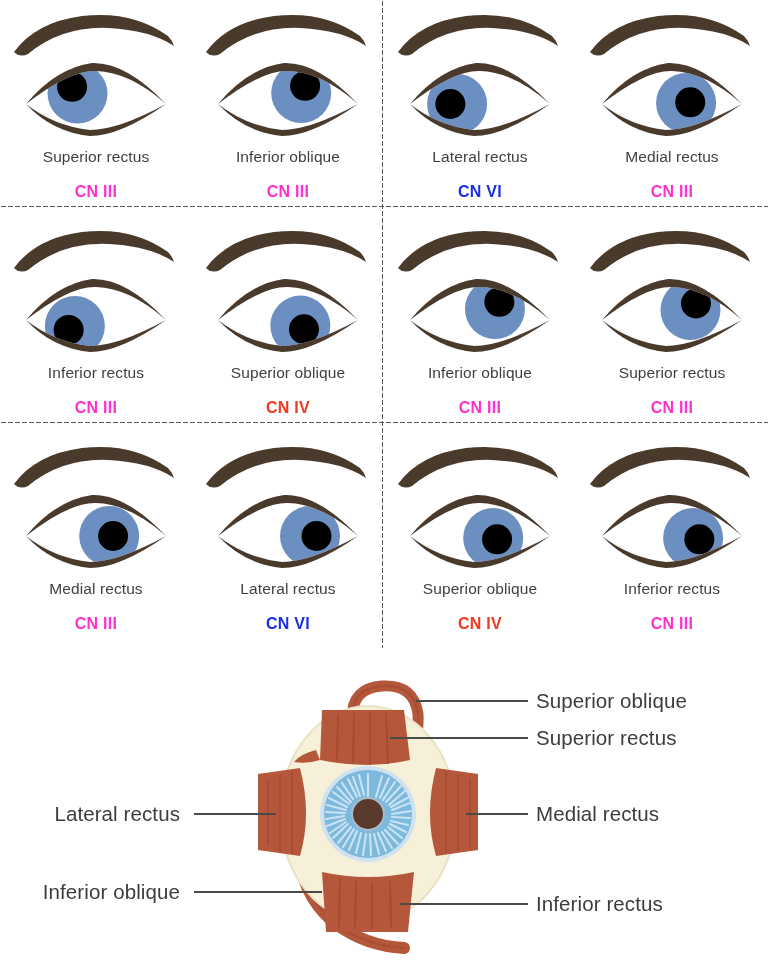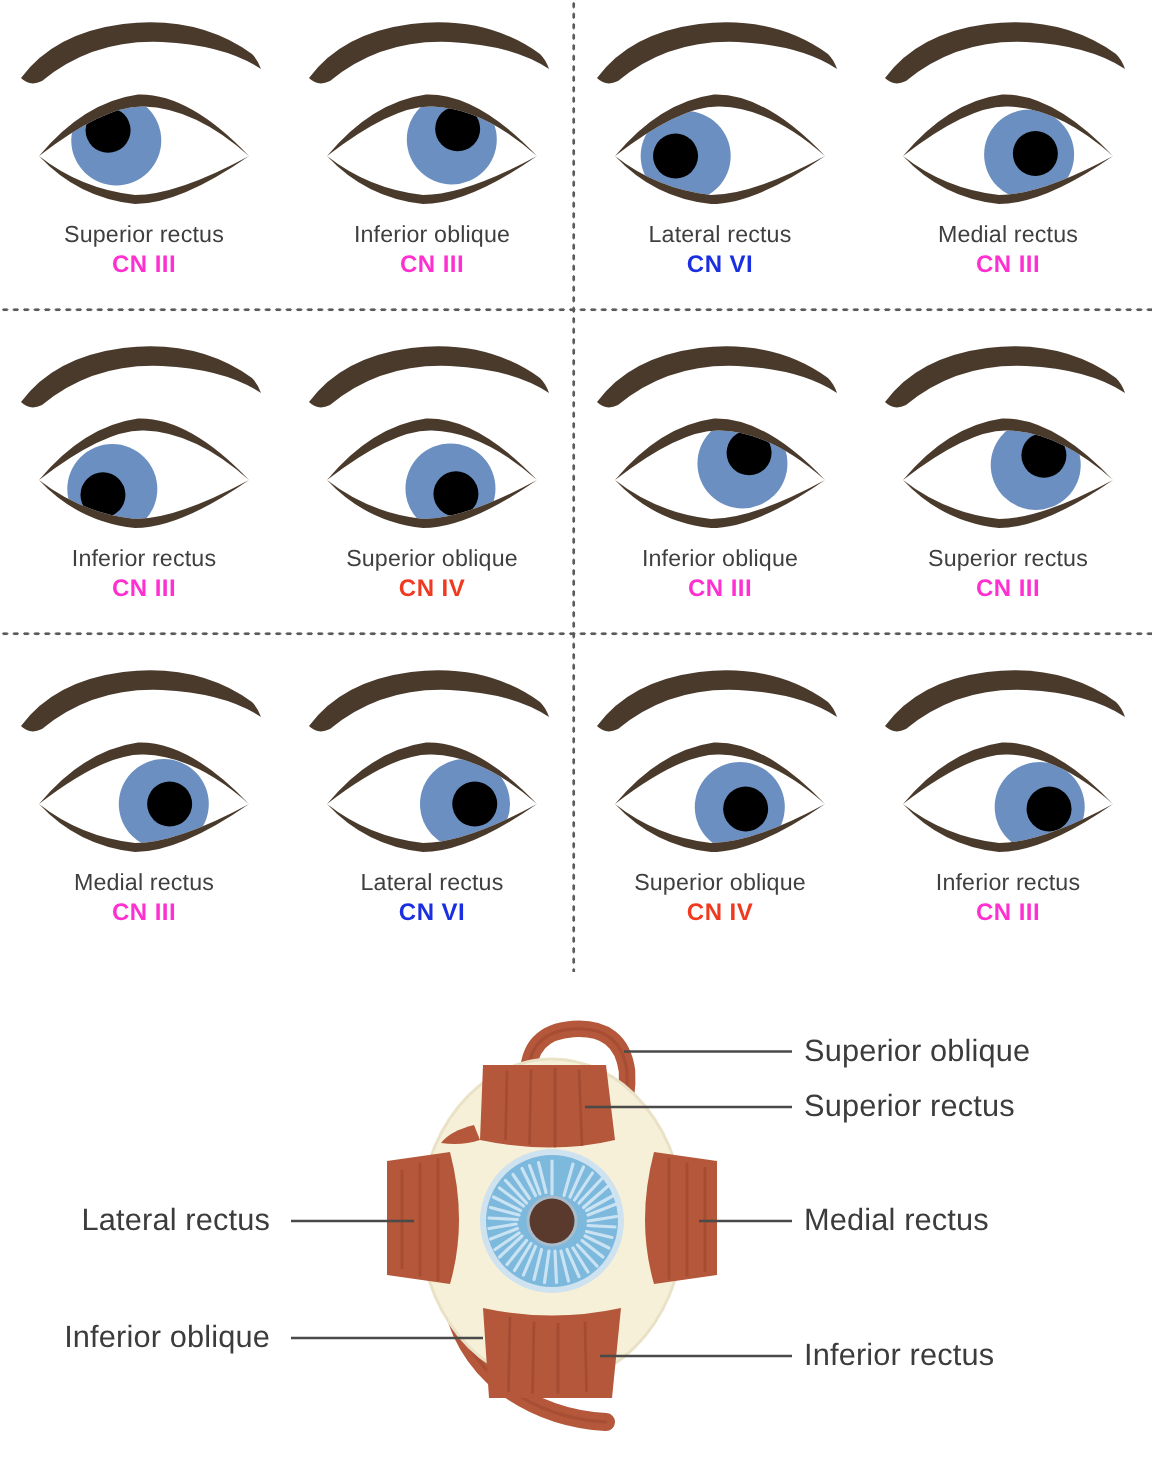--- a/index.html
+++ b/index.html
@@ -19,21 +19,21 @@
   .cell-labels {
     position: absolute; left: 0; top: 148px; width: 192px;
     text-align: center; line-height: 1.18;
   }
   .muscle-name {
     display: block; font-size: 15.5px; color: #3f3f3f;
     letter-spacing: 0.1px; white-space: nowrap;
   }
   .cn-name {
     display: block; font-size: 16px; font-weight: bold;
-    letter-spacing: 0.3px; margin-top: 2px;
+    letter-spacing: 0.3px; margin-top: 17px;
   }
 
   
   .divider-h {
     position: absolute; left: 0; width: 768px; height: 3px;
     background-image: radial-gradient(#5a5a5a 45%, transparent 46%);
     background-size: 7px 3px; background-repeat: repeat-x;
   }
   .divider-v {
     position: absolute; top: 0; width: 3px; height: 648px;

